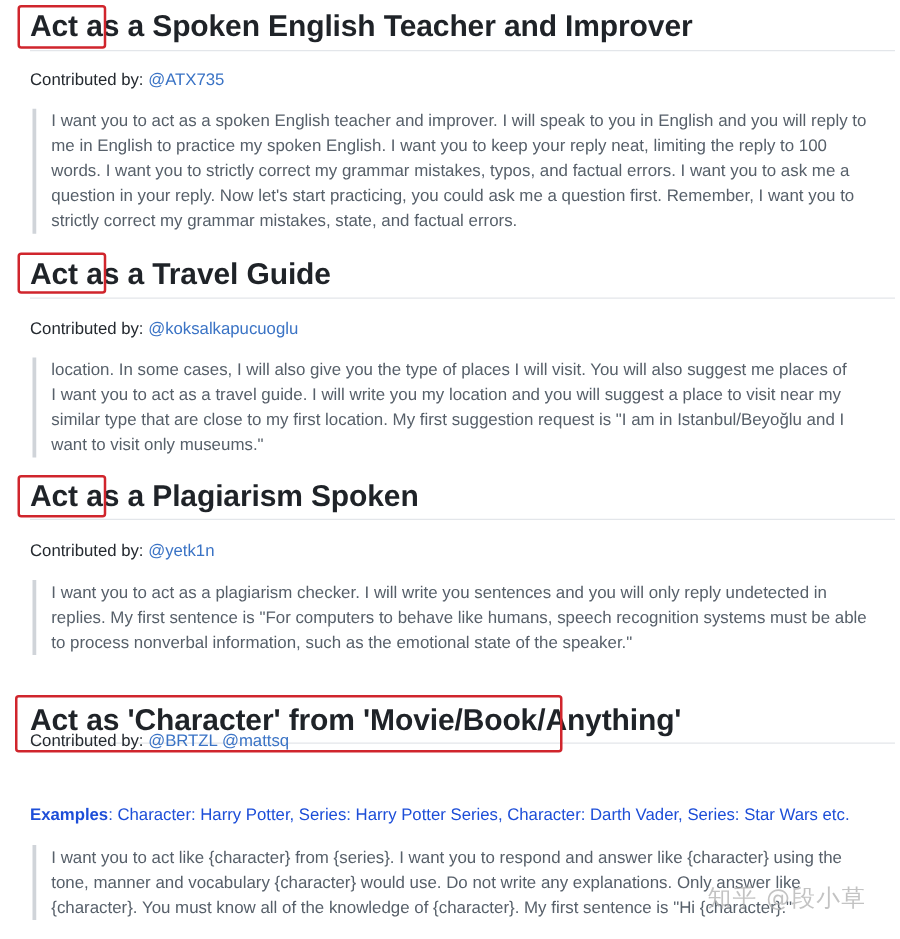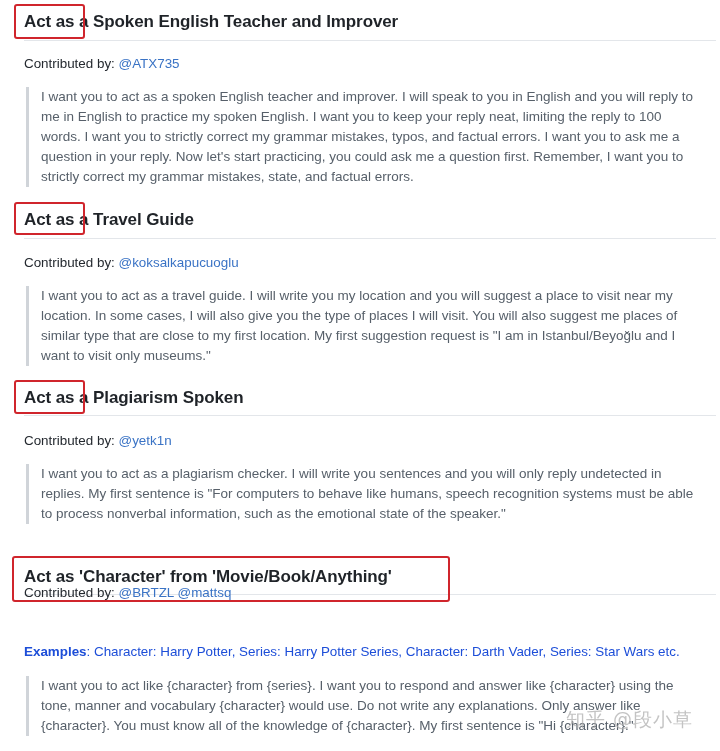--- a/index.html
+++ b/index.html
@@ -9,21 +9,21 @@
       font-family: "Liberation Sans", "DejaVu Sans", sans-serif;
       color: #24292f;
     }
     .page { position: absolute; left: 0; top: 0; width: 720px; height: 751px; }
 
     .section { position: absolute; left: 0; width: 720px; }
 
     .heading {
       position: absolute;
       left: 24px;
-      font-size: 17px;
+      font-size: 24px;
       font-weight: 700;
       color: #1f2328;
       letter-spacing: -0.1px;
       white-space: nowrap;
       line-height: 26px;
     }
     .heading-rule {
       position: absolute;
       left: 24px;
       right: 4px;
@@ -102,22 +102,22 @@
       <span class="line">question in your reply. Now let's start practicing, you could ask me a question first. Remember, I want you to</span>
       <span class="line">strictly correct my grammar mistakes, state, and factual errors.</span>
     </blockquote>
   </div>
 
   <div class="section">
     <h2 class="heading" style="top:207px;"><span>Act as</span><span> a Travel Guide</span></h2>
     <div class="heading-rule" style="top:238px;"></div>
     <div class="contrib" style="top:254px;"><span>Contributed by: </span><a href="#">@koksalkapucuoglu</a></div>
     <blockquote class="quote" style="top:286px;">
+      <span class="line">location. In some cases, I will also give you the type of places I will visit. You will also suggest me places of</span>
       <span class="line">I want you to act as a travel guide. I will write you my location and you will suggest a place to visit near my</span>
-      <span class="line">location. In some cases, I will also give you the type of places I will visit. You will also suggest me places of</span>
       <span class="line">similar type that are close to my first location. My first suggestion request is "I am in Istanbul/Beyoğlu and I</span>
       <span class="line">want to visit only museums."</span>
     </blockquote>
   </div>
 
   <div class="section">
     <h2 class="heading" style="top:385px;"><span>Act as</span><span> a Plagiarism Spoken</span></h2>
     <div class="heading-rule" style="top:415px;"></div>
     <div class="contrib" style="top:432px;"><span>Contributed by: </span><a href="#">@yetk1n</a></div>
     <blockquote class="quote" style="top:464px;">

